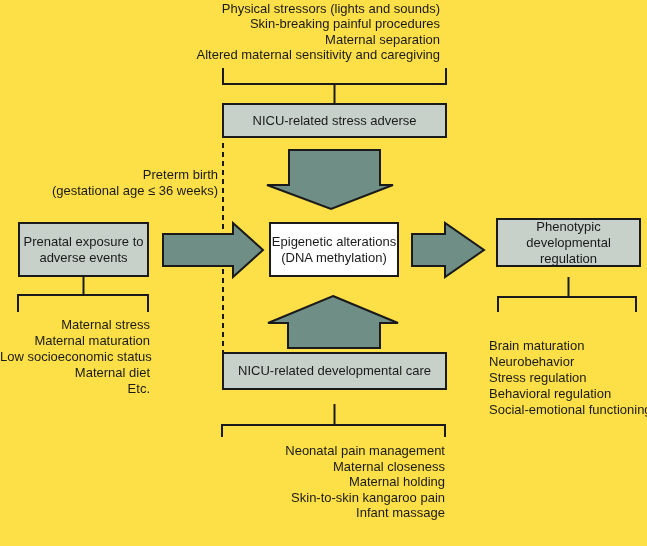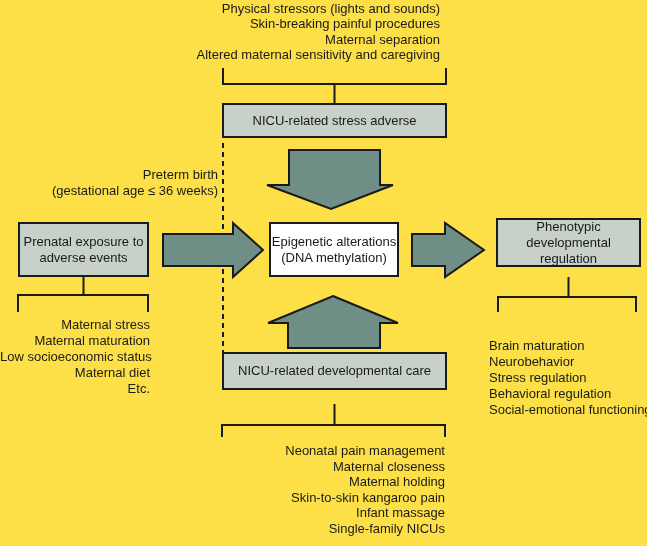--- a/index.html
+++ b/index.html
@@ -111,16 +111,15 @@
     <div class="line">Behavioral regulation</div>
     <div class="line">Social-emotional functioning</div>
   </div>
 
   <div class="list bottom-list">
     <div class="line">Neonatal pain management</div>
     <div class="line">Maternal closeness</div>
     <div class="line">Maternal holding</div>
     <div class="line">Skin-to-skin kangaroo pain</div>
     <div class="line">Infant massage</div>
-    <div class="line">Single-family NICUs</div>
   </div>
 
 </div>
 
 </body></html>

